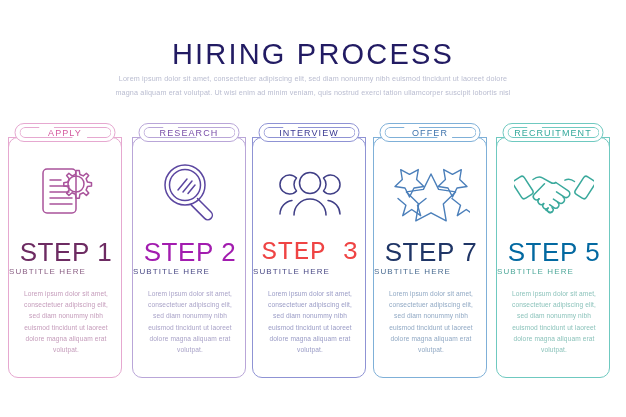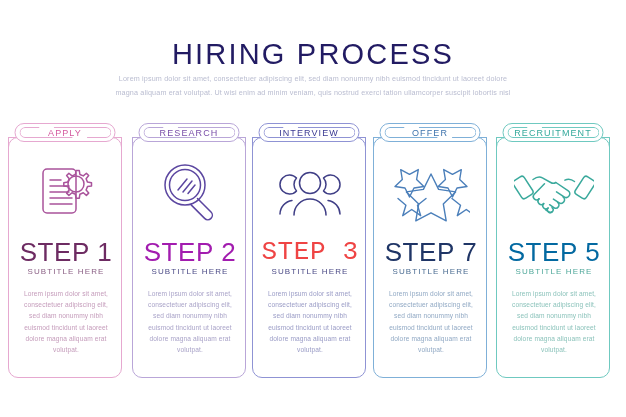--- a/index.html
+++ b/index.html
@@ -86,21 +86,21 @@
     position:absolute;top:99px;left:0;width:114px;text-align:center;
     font-size:26px;letter-spacing:.6px;font-weight:400;
   }
   .s1{color:#6d2b62;}
   .s2{color:#a21caf;}
   .s3{color:#ef4444;font-family:Liberation Mono, monospace;}
   .s4{color:#1f3566;}
   .s5{color:#0369a1;}
 
   .sub{
-    position:absolute;top:129px;left:0;width:114px;text-align:center;
+    position:absolute;top:129px;left:0;width:114px;
     font-size:8px;letter-spacing:1.1px;
   }
   .u1{color:#8a5f84;}
   .u2{color:#4b4a86;}
   .u3{color:#4b4a86;}
   .u4{color:#4a6b91;}
   .u5{color:#4fa89a;}
 
   .body{
     position:absolute;top:150px;left:9px;width:96px;text-align:center;

